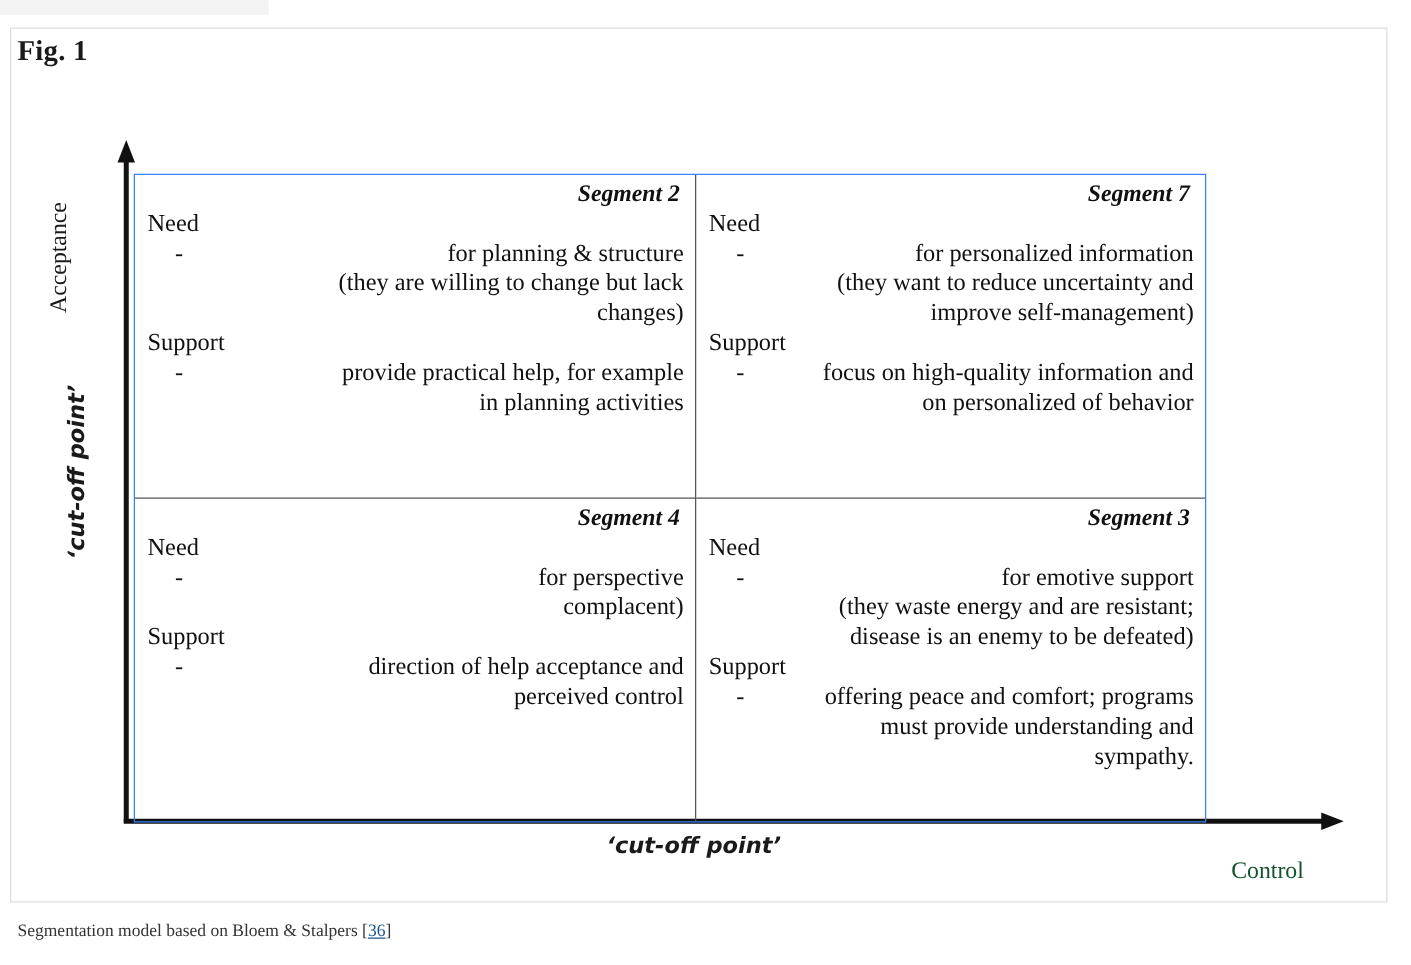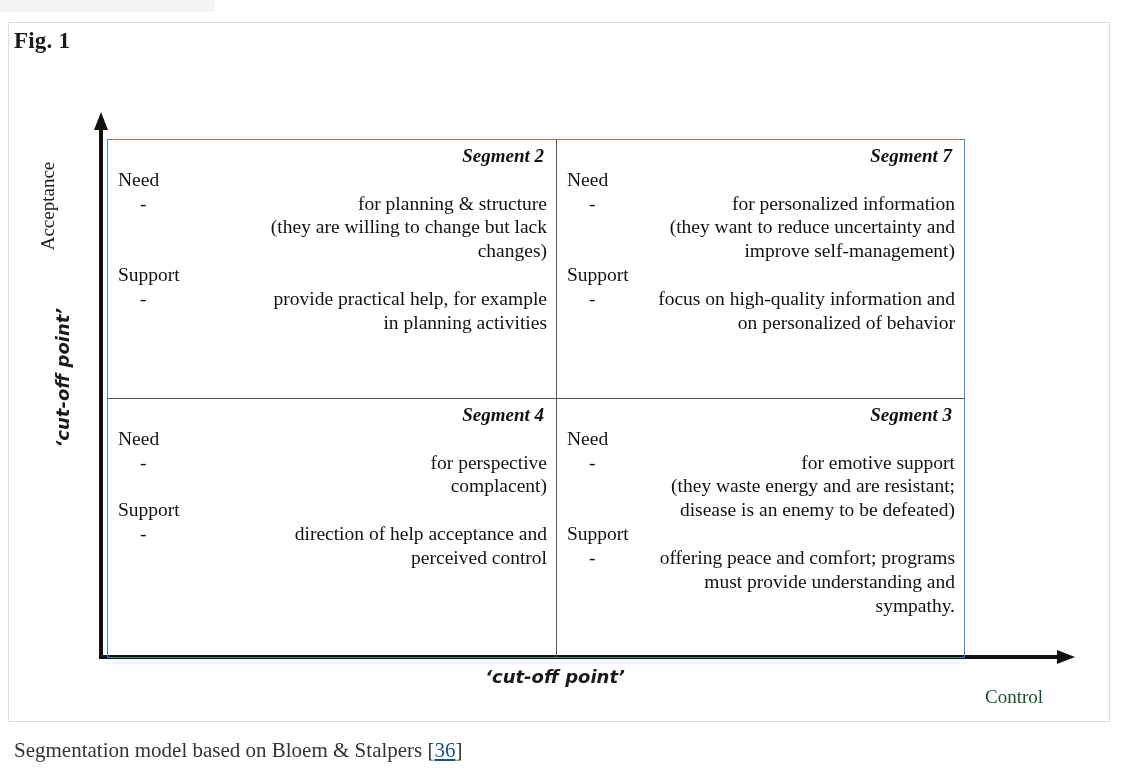--- a/index.html
+++ b/index.html
@@ -173,21 +173,21 @@
     flex: 1 1 auto;
     text-align: right;
   }
   .bullet-text div { white-space: nowrap; }
 
   
   .caption {
     position: absolute;
     left: 14px;
     top: 738px;
-    font-size: 21px;
+    font-size: 14px;
     color: #333333;
     white-space: nowrap;
   }
   .caption a {
     color: #16558f;
     text-decoration: underline;
   }
   .caption .brk { color: #333333; text-decoration: none; }
 </style>
 </head>

